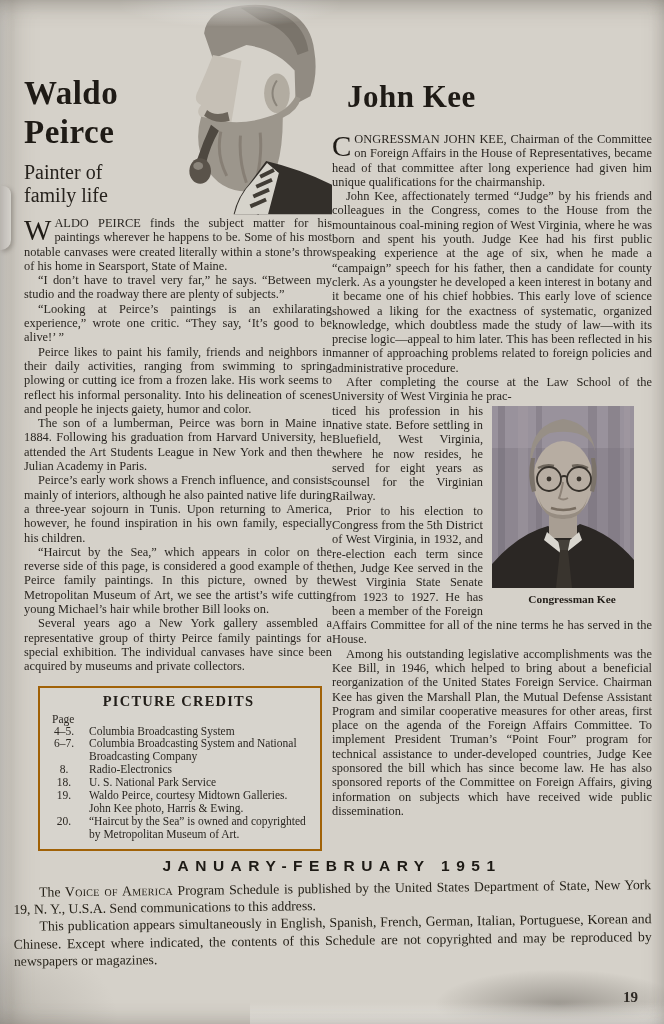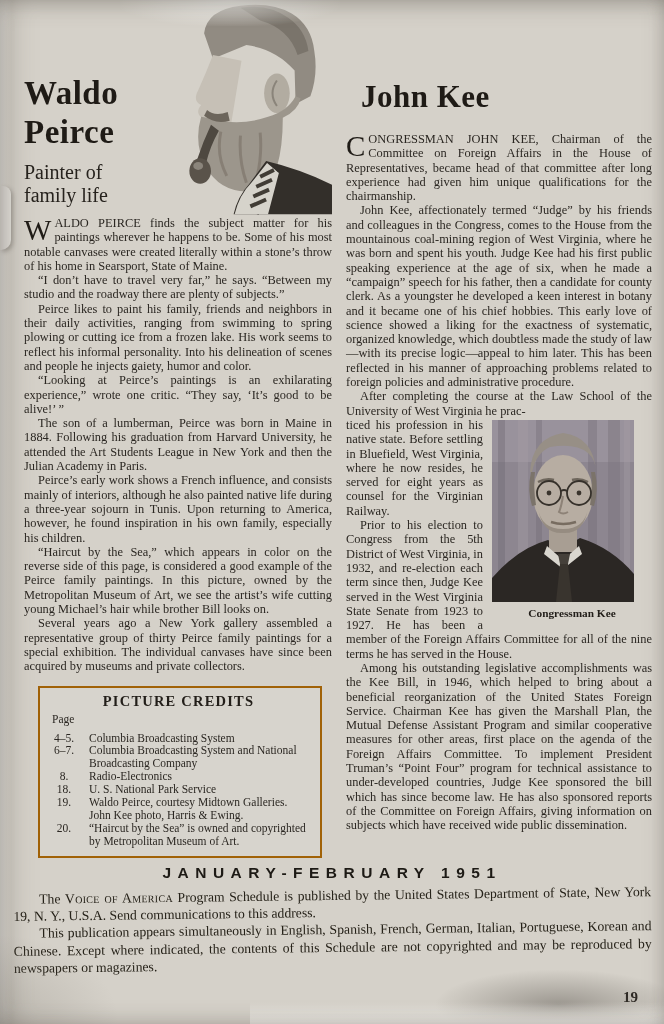--- a/index.html
+++ b/index.html
@@ -24,21 +24,21 @@
     border-radius:0 8px 10px 0; box-shadow:2px 2px 4px rgba(90,85,78,.4);}
   .stain-top{left:120px; top:0; width:220px; height:26px;
     background:radial-gradient(ellipse at 50% 0%, rgba(244,243,240,.8), rgba(244,243,240,0) 75%);}
   .smudge-br{left:430px; top:968px; width:234px; height:56px;
     background:radial-gradient(ellipse at 55% 65%, rgba(110,105,98,.55), rgba(110,105,98,0) 68%);}
   .tear-bottom{left:250px; bottom:0; width:414px; height:22px;
     background:linear-gradient(180deg, rgba(238,236,231,0), rgba(238,236,231,.95));}
   .crease-bl{left:0; bottom:0; width:120px; height:90px;
     background:radial-gradient(ellipse at 0% 100%, rgba(120,115,106,.28), rgba(120,115,106,0) 70%);}
 
-  .columns{display:flex; gap:14px; padding:0 12px 0 24px;}
+  .columns{display:flex; gap:0; padding:0 12px 0 24px;}
   .col-left{width:308px; flex:none;}
   .col-right{flex:1; min-width:0;}
 
   
   .left-top{display:flex; height:216px;}
   .left-headings{width:126px; flex:none; padding-top:74px;}
   h1{margin:0; font-size:33px; line-height:39px; font-weight:700; letter-spacing:.5px; color:#1f1b16;}
   .subtitle{font-size:20px; line-height:23px; margin-top:9px; color:#26221d;}
   .waldo-photo{flex:1; height:216px;}
   .waldo-photo svg{display:block; width:100%; height:216px;}
@@ -53,21 +53,21 @@
   
   .wrapzone{overflow:visible;}
   figure.kee{float:right; width:160px; margin:2px 0 3px 9px;}
   figure.kee svg{display:block; width:142px; height:182px;}
   figcaption{font-size:11.3px; font-weight:700; text-align:center; margin-top:5px; color:#221e19;}
 
   
   .credits-box{margin:12px 0 0 14px; width:284px; box-sizing:border-box;
     border:2px solid #a16207; padding:5px 9px 8px 6px; background:rgba(222,219,212,.35);}
   .credits-title{text-align:center; font-weight:700; font-size:14.5px; letter-spacing:1.2px; color:#221e19;}
-  .credits-page-label{font-size:11.5px; margin:3px 0 7px 6px;}
+  .credits-page-label{font-size:11.5px; margin:3px 0 0 6px;}
   .credit-row{display:flex; font-size:11.5px; line-height:12.9px;}
   .credit-num{width:36px; flex:none; text-align:center; padding-right:7px;}
   .credit-text{flex:1;}
 
   
   .footer{margin-top:6px; padding:0 13px;}
   .issue{text-align:center; font-family:"Liberation Sans", sans-serif; font-weight:700;
     font-size:15.5px; letter-spacing:6.5px; color:#1d1a15;}
   .footer-text{transform:rotate(-0.7deg); transform-origin:50% 0; margin-top:5px;}
   p.f{margin:0; font-size:13.7px; line-height:17.2px; text-align:justify; text-indent:26px; color:#262219;}
@@ -108,22 +108,22 @@
             <path d="M112,178 L126,171 M108,188 L124,181 M105,198 L121,191 M102,208 L118,201" stroke="#413c35" stroke-width="4"></path>
             <path d="M62,125 Q54,142 48,160 L57,164 Q61,147 70,131 Z" fill="#4e4840"></path>
             <ellipse cx="51" cy="172" rx="11" ry="13" fill="#5a534a"></ellipse>
             <ellipse cx="49" cy="167" rx="5" ry="4" fill="#8b857b"></ellipse>
           </svg>
         </div>
       </div>
 
       <p class="body lead"><span class="dropcap">W</span><span>ALDO PEIRCE finds the subject matter for his paintings wherever he happens to be. Some of his most notable canvases were created literally within a stone’s throw of his home in Searsport, State of Maine.</span></p>
       <p class="body">“I don’t have to travel very far,” he says. “Between my studio and the roadway there are plenty of subjects.”</p>
+      <p class="body">“Looking at Peirce’s paintings is an exhilarating experience,” wrote one critic. “They say, ‘It’s good to be alive!’ ”</p>
       <p class="body">Peirce likes to paint his family, friends and neighbors in their daily activities, ranging from swimming to spring plowing or cutting ice from a frozen lake. His work seems to reflect his informal personality. Into his delineation of scenes and people he injects gaiety, humor and color.</p>
-      <p class="body">“Looking at Peirce’s paintings is an exhilarating experience,” wrote one critic. “They say, ‘It’s good to be alive!’ ”</p>
       <p class="body">The son of a lumberman, Peirce was born in Maine in 1884. Following his graduation from Harvard University, he attended the Art Students League in New York and then the Julian Academy in Paris.</p>
       <p class="body">Peirce’s early work shows a French influence, and consists mainly of interiors, although he also painted native life during a three-year sojourn in Tunis. Upon returning to America, however, he found inspiration in his own family, especially his children.</p>
       <p class="body">“Haircut by the Sea,” which appears in color on the reverse side of this page, is considered a good example of the Peirce family paintings. In this picture, owned by the Metropolitan Museum of Art, we see the artist’s wife cutting young Michael’s hair while brother Bill looks on.</p>
       <p class="body">Several years ago a New York gallery assembled a representative group of thirty Peirce family paintings for a special exhibition. The individual canvases have since been acquired by museums and private collectors.</p>
 
       <div class="credits-box">
         <div class="credits-title">PICTURE CREDITS</div>
         <div class="credits-page-label">Page</div>
         <div class="credit-row">
             <span class="credit-num">4–5.</span>

